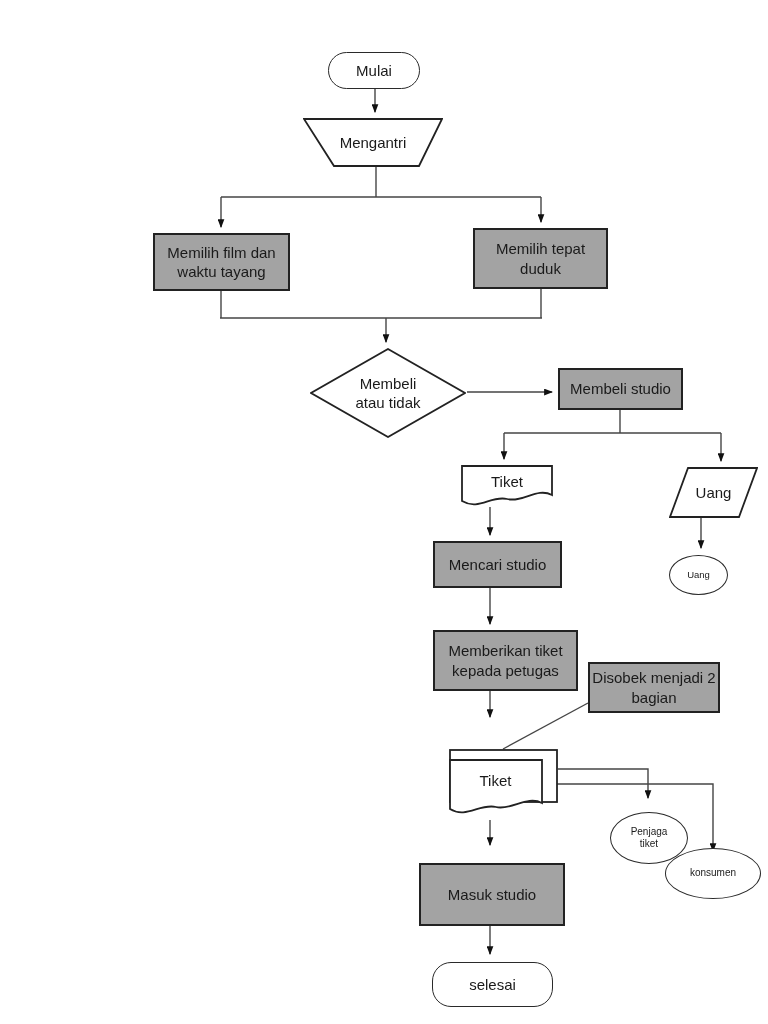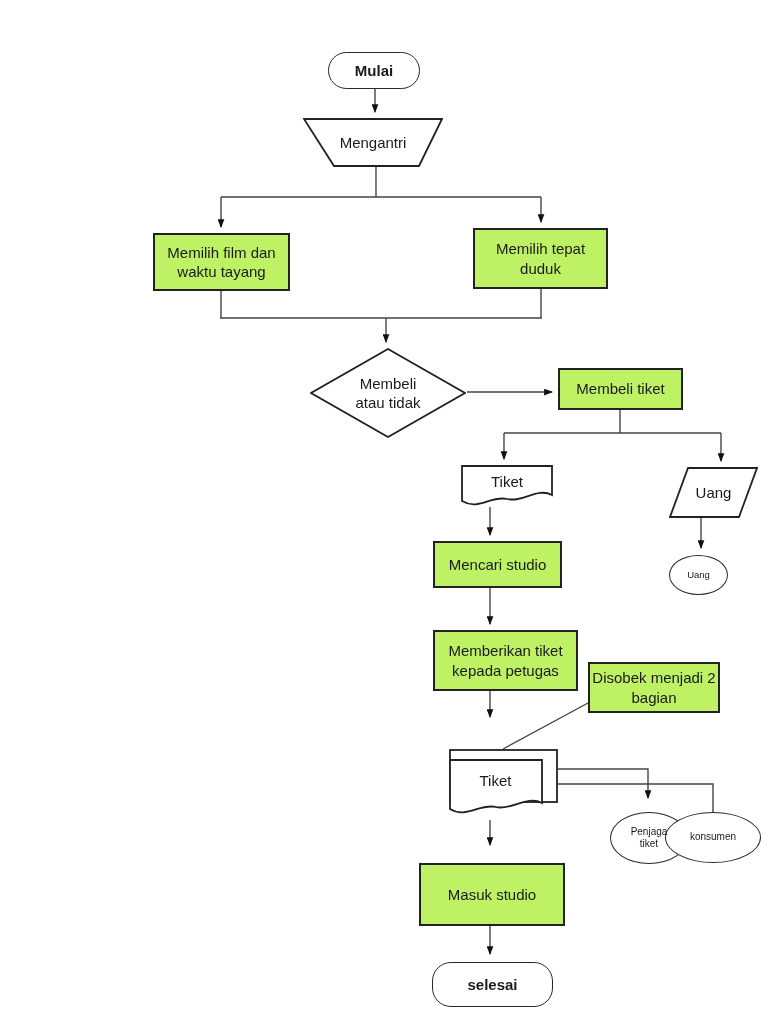--- a/index.html
+++ b/index.html
@@ -7,22 +7,22 @@
     position:relative;width:768px;height:1024px;background:#ffffff;
     font-family:"Liberation Sans",sans-serif;color:#1a1a1a;overflow:hidden;
   }
   #connectors{position:absolute;left:0;top:0;width:768px;height:1024px;pointer-events:none;}
   #connectors line,#connectors polyline{stroke:#454545;stroke-width:1.4;fill:none;}
   .node{position:absolute;display:flex;align-items:center;justify-content:center;box-sizing:border-box;}
   .lbl{
     position:relative;z-index:2;text-align:center;white-space:pre-line;
     font-size:15px;line-height:1.3;color:#1a1a1a;
   }
-  .proc{border:2px solid #222222;background:#bef264;}
-  .term{border:1.7px solid #2a2a2a;background:#ffffff;border-radius:19px;font-weight:bold;}
+  .proc{border:2px solid #222222;background:#a3a3a3;}
+  .term{border:1.7px solid #2a2a2a;background:#ffffff;border-radius:19px;}
   .ell{border:1.7px solid #2a2a2a;background:#ffffff;border-radius:50%;}
   .svgnode{border:none;background:transparent;justify-content:center;}
   .svgnode > svg.shape{position:absolute;left:0;top:0;width:100%;height:100%;z-index:1;}
   .shape polygon,.shape path,.shape rect{fill:#ffffff;stroke:#222222;stroke-width:1.8;}
   .doc-lbl{padding-bottom:10px;}
   .sm{font-size:10px;line-height:1.25;}
   .xs{font-size:9.5px;}
   .stack-lbl{position:absolute;left:0;top:12px;width:93px;height:42px;display:flex;align-items:center;justify-content:center;z-index:2;}
 </style>
 </head>
@@ -84,21 +84,21 @@
 
   <div class="node svgnode" style="left:310px;top:348px;width:156px;height:90px">
     <svg class="shape" viewBox="0 0 156 90" preserveAspectRatio="none">
       <polygon points="78,1 155,45 78,89 1,45"></polygon>
     </svg>
     <span class="lbl">Membeli
 atau tidak</span>
   </div>
 
   <div class="node proc" style="left:558px;top:368px;width:125px;height:42px">
-    <span class="lbl">Membeli tiket</span>
+    <span class="lbl">Membeli studio</span>
   </div>
 
   <div class="node svgnode" style="left:461px;top:465px;width:92px;height:44px">
     <svg class="shape" viewBox="0 0 92 44" preserveAspectRatio="none">
       <path d="M1,1 H91 V30 C76,22 62,38 46,34 C30,30 18,46 1,36 Z"></path>
     </svg>
     <span class="lbl doc-lbl">Tiket</span>
   </div>
 
   <div class="node svgnode" style="left:669px;top:467px;width:89px;height:51px">
@@ -132,21 +132,21 @@
       <path d="M1,12 H93 V55 C78,47 62,63 47,59 C31,55 17,71 1,61 Z"></path>
     </svg>
     <span class="lbl stack-lbl">Tiket</span>
   </div>
 
   <div class="node ell" style="left:610px;top:812px;width:78px;height:52px">
     <span class="lbl sm">Penjaga
 tiket</span>
   </div>
 
-  <div class="node ell" style="left:665px;top:812px;width:96px;height:51px">
+  <div class="node ell" style="left:665px;top:848px;width:96px;height:51px">
     <span class="lbl sm">konsumen</span>
   </div>
 
   <div class="node proc" style="left:419px;top:863px;width:146px;height:63px">
     <span class="lbl">Masuk studio</span>
   </div>
 
   <div class="node term" style="left:432px;top:962px;width:121px;height:45px">
     <span class="lbl">selesai</span>
   </div>

